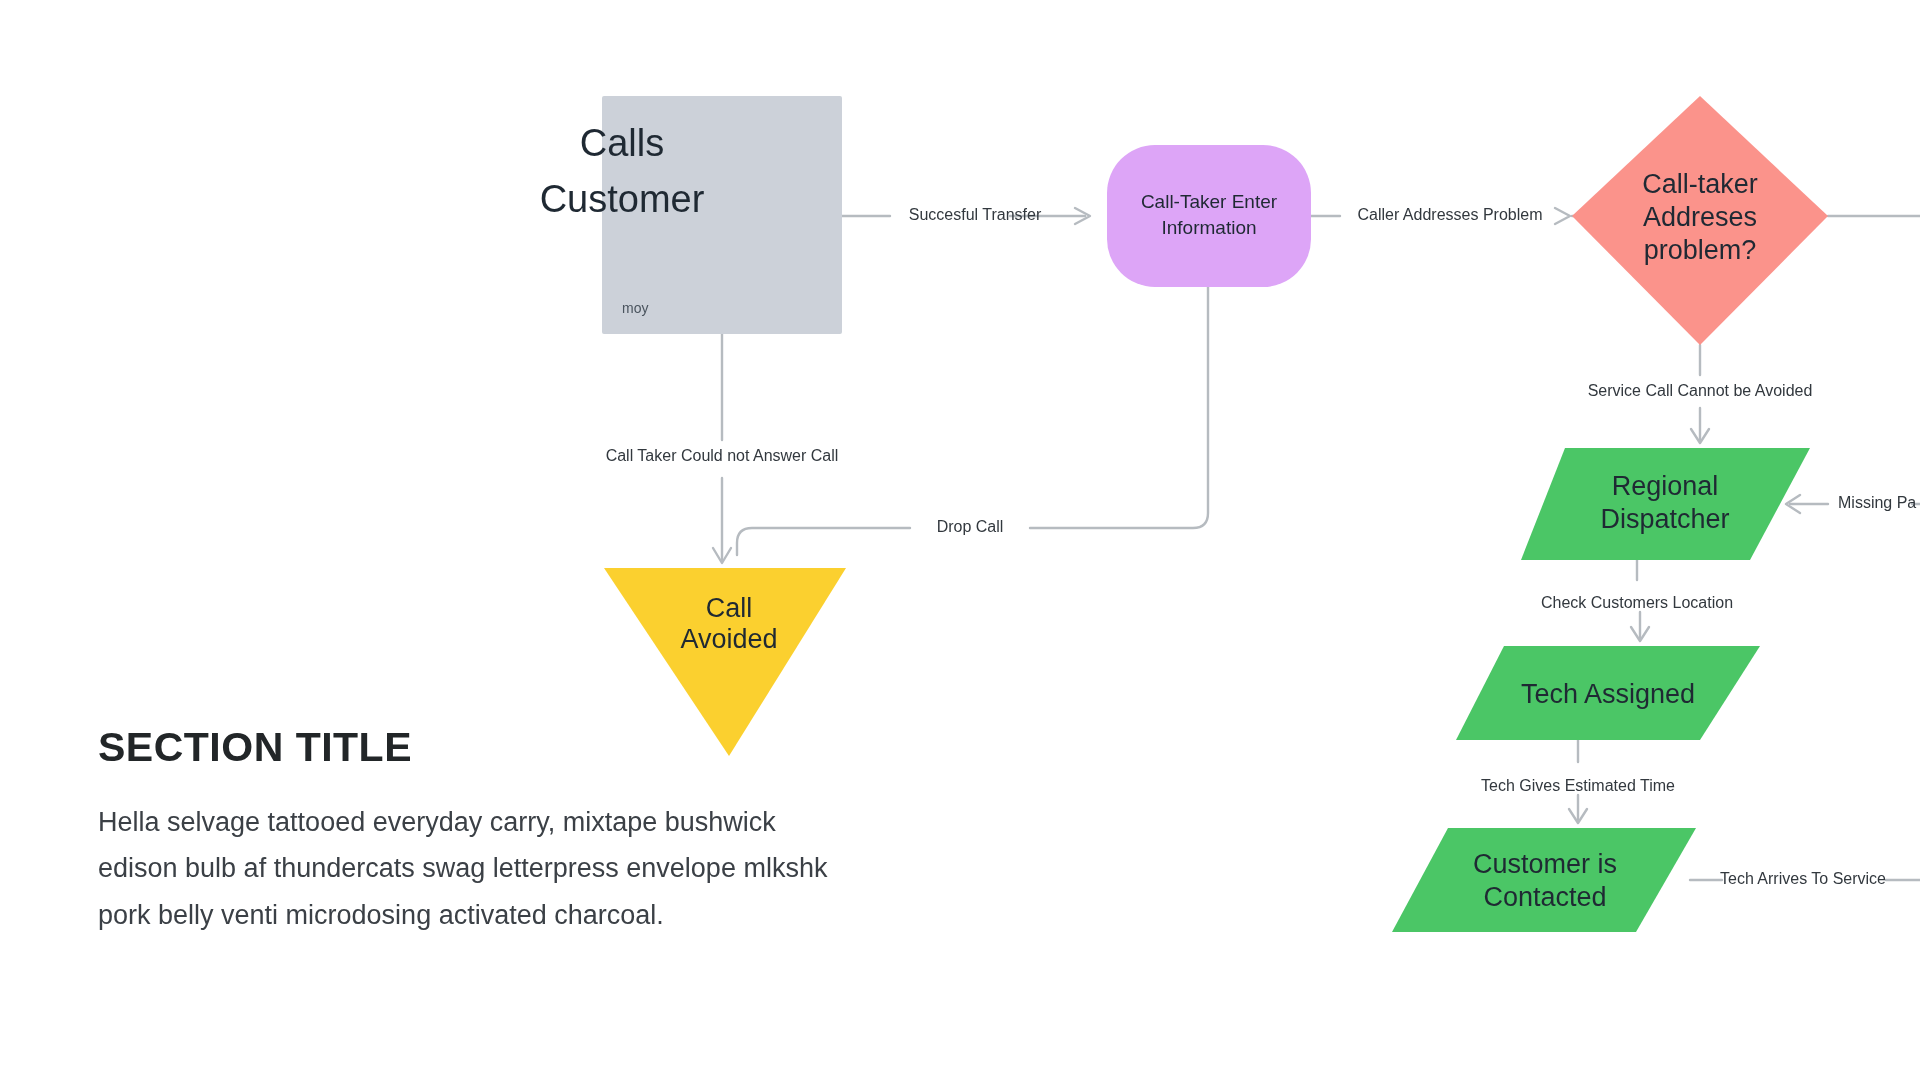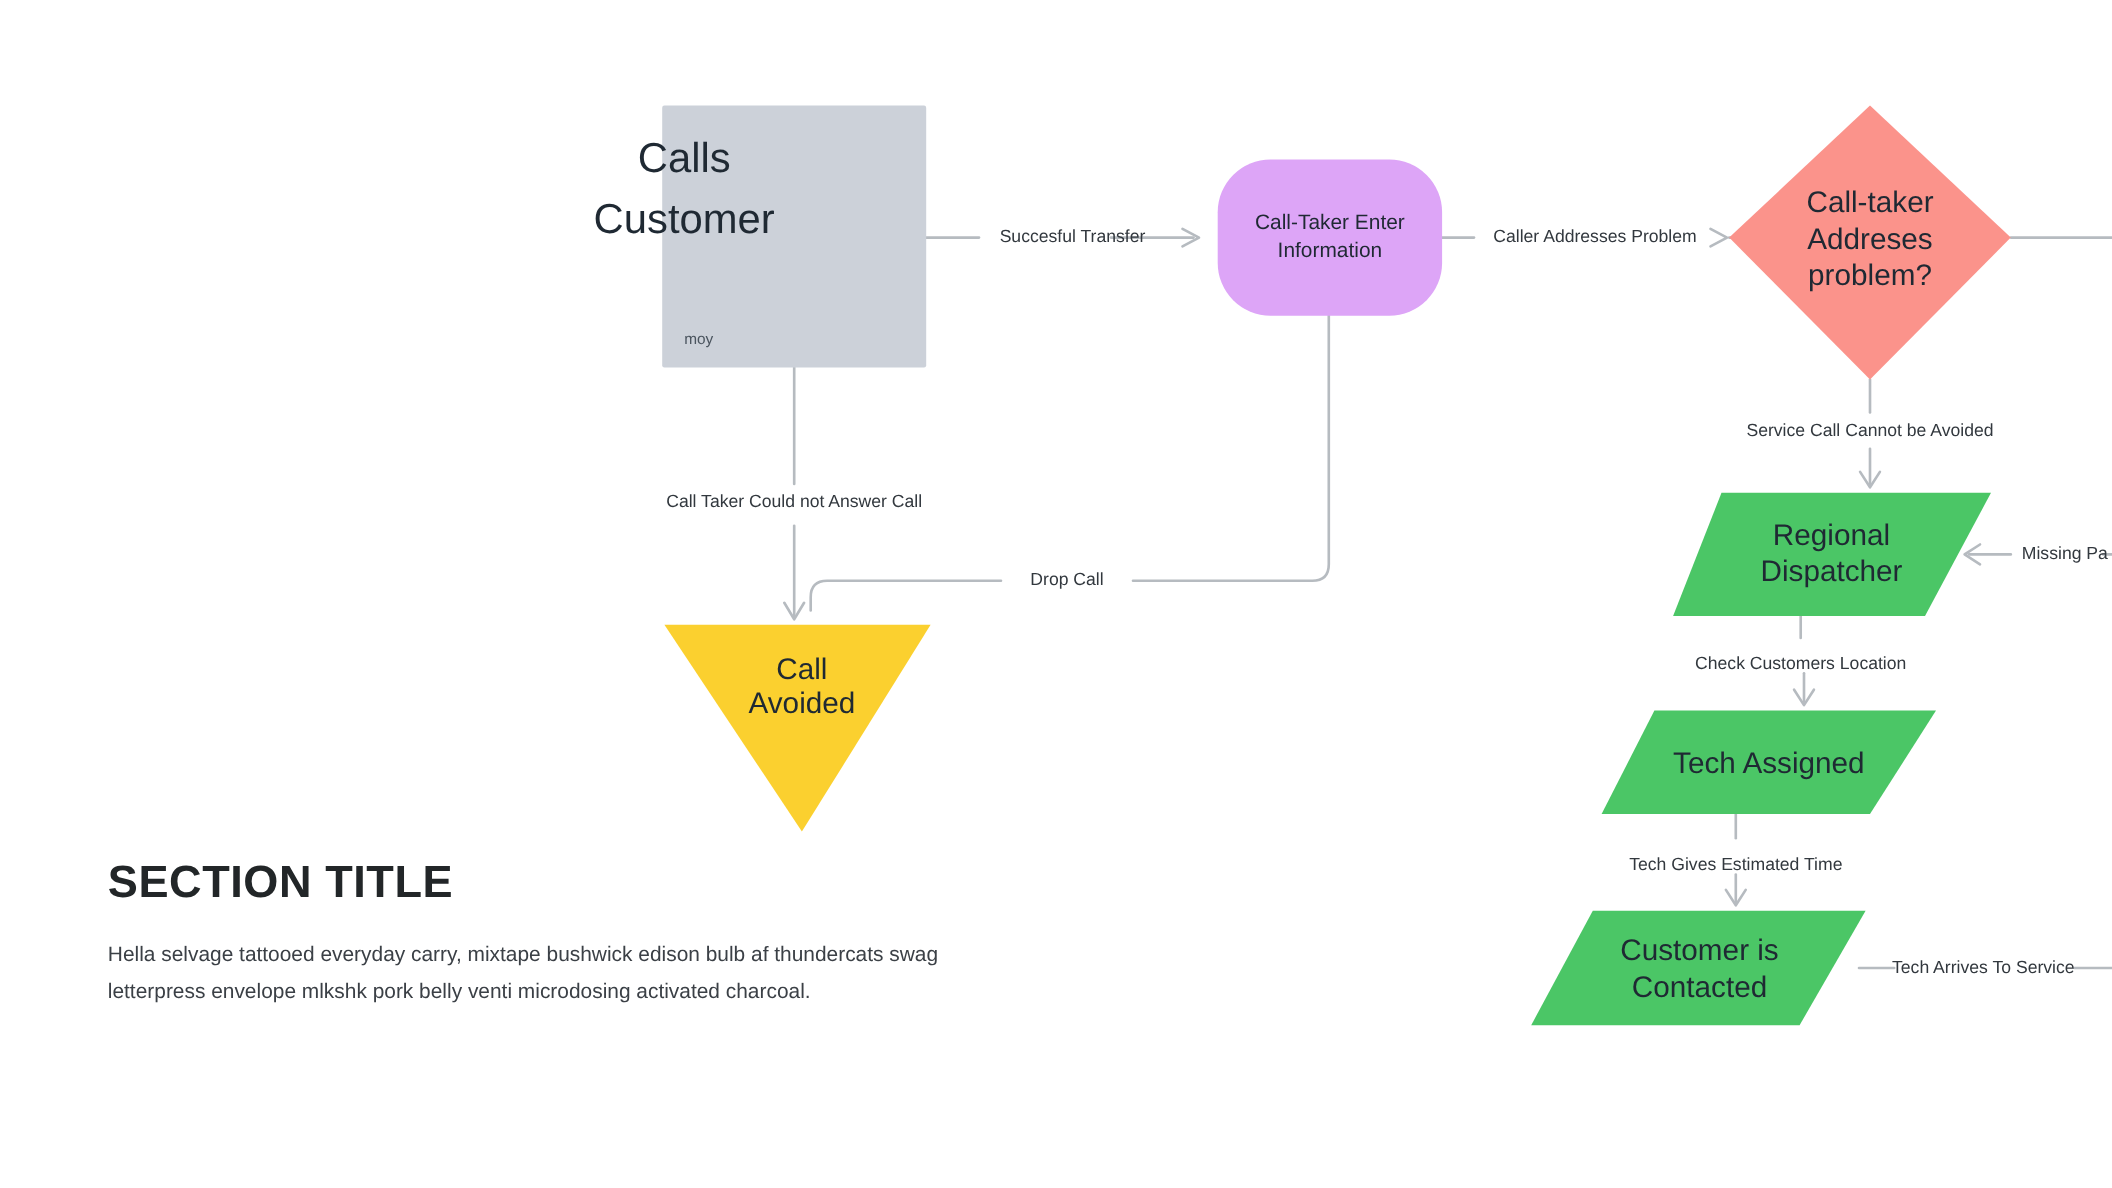--- a/index.html
+++ b/index.html
@@ -58,35 +58,35 @@
     fill: none;
     stroke: #b6bbc0;
     stroke-width: 2.4;
     stroke-linecap: round;
     stroke-linejoin: round;
   }
 
   .section-block {
     position: absolute;
     left: 98px;
-    top: 780px;
+    top: 726px;
     width: 760px;
   }
   .section-title {
     font-family: "Liberation Sans", sans-serif;
     font-size: 41px;
     font-weight: bold;
     letter-spacing: 0.5px;
     color: #222628;
     margin: 0 0 30px 0;
     line-height: 1.05;
   }
   .section-body {
     font-family: "Liberation Sans", sans-serif;
-    font-size: 19px;
+    font-size: 27px;
     line-height: 1.72;
     color: #3b4046;
     margin: 0;
     max-width: 760px;
   }
 </style>
 </head>
 <body>
 
 <svg id="flow-canvas" viewBox="0 0 1920 1080">

